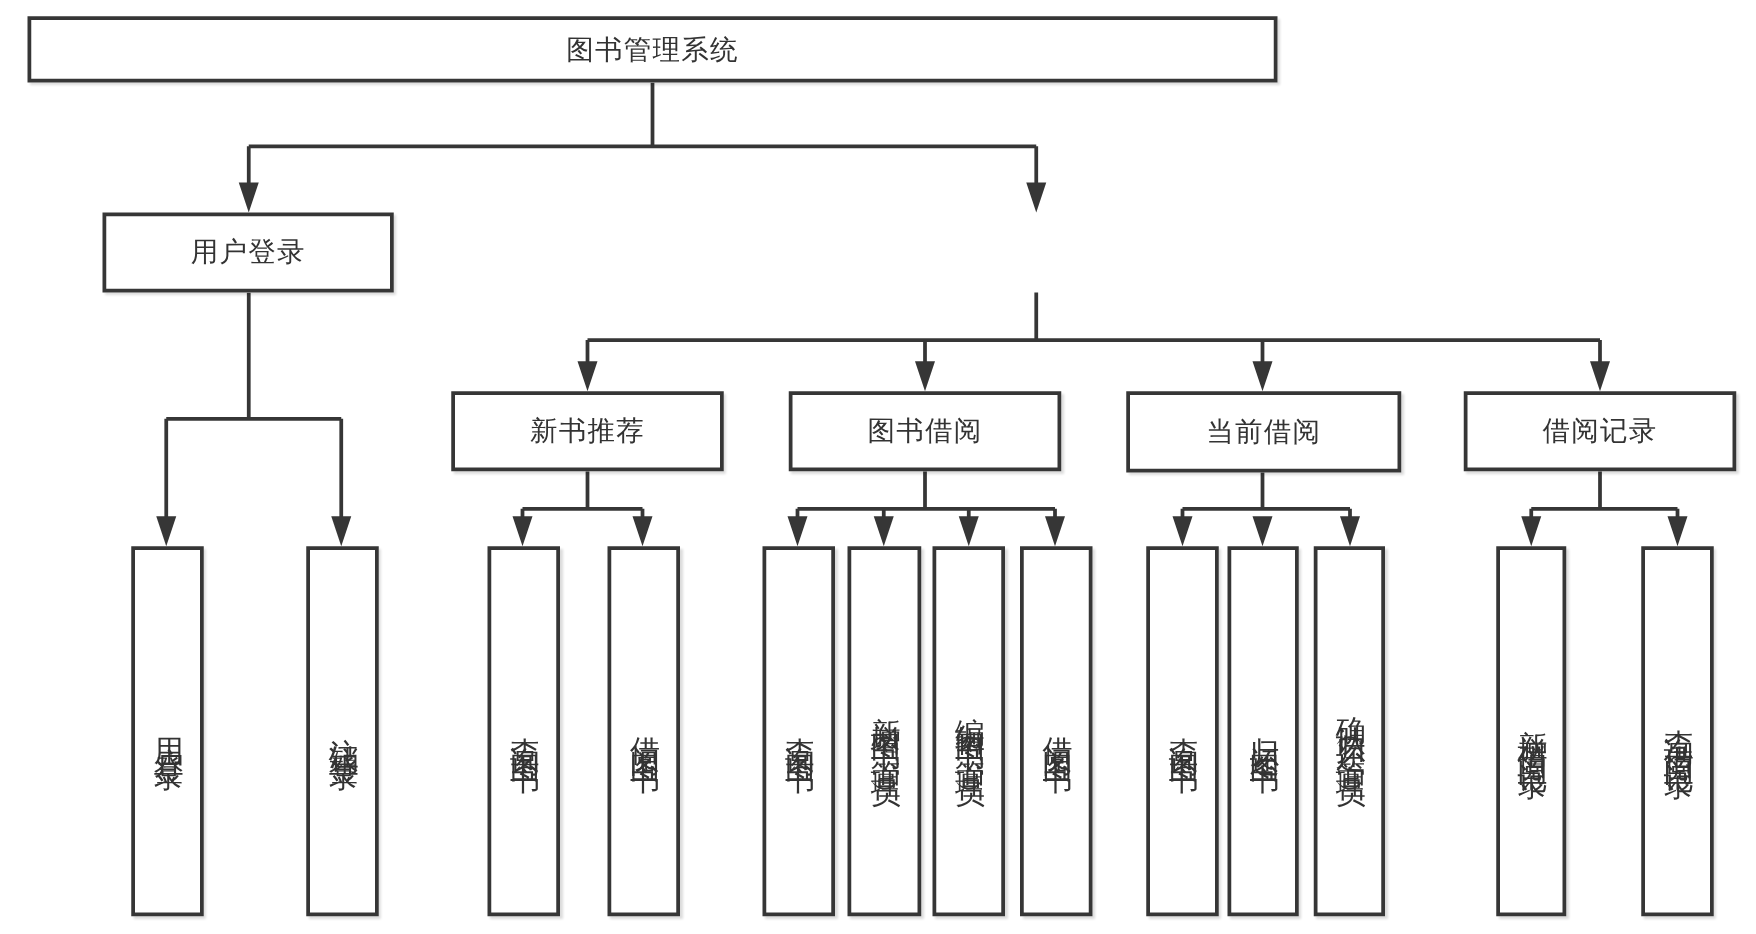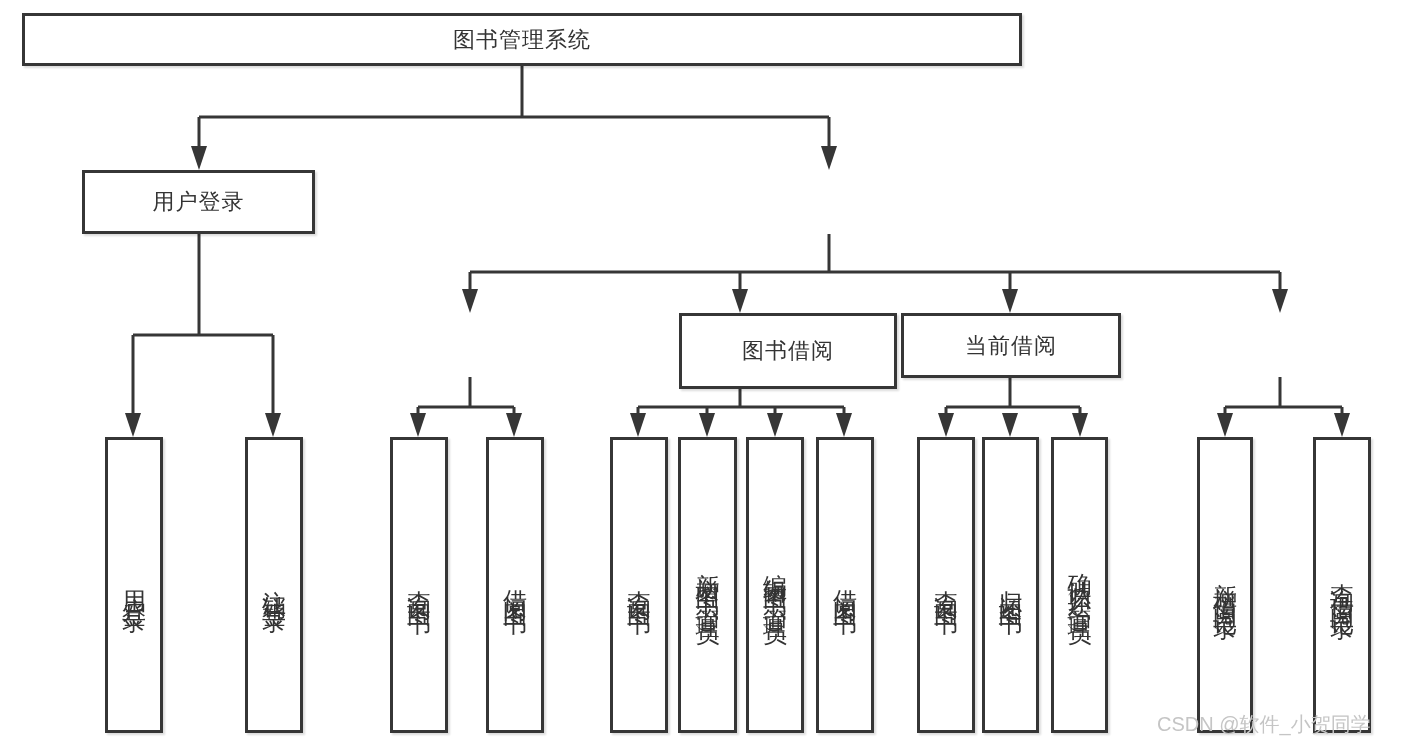--- a/index.html
+++ b/index.html
@@ -120,25 +120,31 @@
   </svg>
 
   <div class="box hbox" style="left:22px; top:13px; width:1000px; height:53px;">
     <span>图书管理系统</span>
   </div>
 
   <div class="box hbox" style="left:82px; top:170px; width:233px; height:64px;">
     <span>用户登录</span>
   </div>
 
-  <div class="box hbox" style="left:631px; top:313px; width:218px; height:76px;margin-left:48px;">
+  <div class="box hbox" style="left:361px; top:313px; width:218px; height:64px;">
+    <span>新书推荐</span>
+  </div>
+  <div class="box hbox" style="left:631px; top:313px; width:218px; height:64px;">
     <span>图书借阅</span>
   </div>
   <div class="box hbox" style="left:901px; top:313px; width:220px; height:65px;">
     <span>当前借阅</span>
+  </div>
+  <div class="box hbox" style="left:1171px; top:313px; width:218px; height:64px;">
+    <span>借阅记录</span>
   </div>
 
   <div class="box vbox" style="left:105px; top:437px; width:58px; height:296px;">
     <span>用户登录</span>
   </div>
   <div class="box vbox" style="left:245px; top:437px; width:58px; height:296px;">
     <span>注销登录</span>
   </div>
 
   <div class="box vbox" style="left:390px; top:437px; width:58px; height:296px;">
@@ -171,15 +177,14 @@
     <span>确认归还（管理员）</span>
   </div>
 
   <div class="box vbox" style="left:1197px; top:437px; width:56px; height:296px;">
     <span>新增借阅记录</span>
   </div>
   <div class="box vbox" style="left:1313px; top:437px; width:58px; height:296px;">
     <span>查询借阅记录</span>
   </div>
 
-  <div class="watermark">CSDN @软件_小贺同学</div>
 
 </div>
 
 </body></html>

